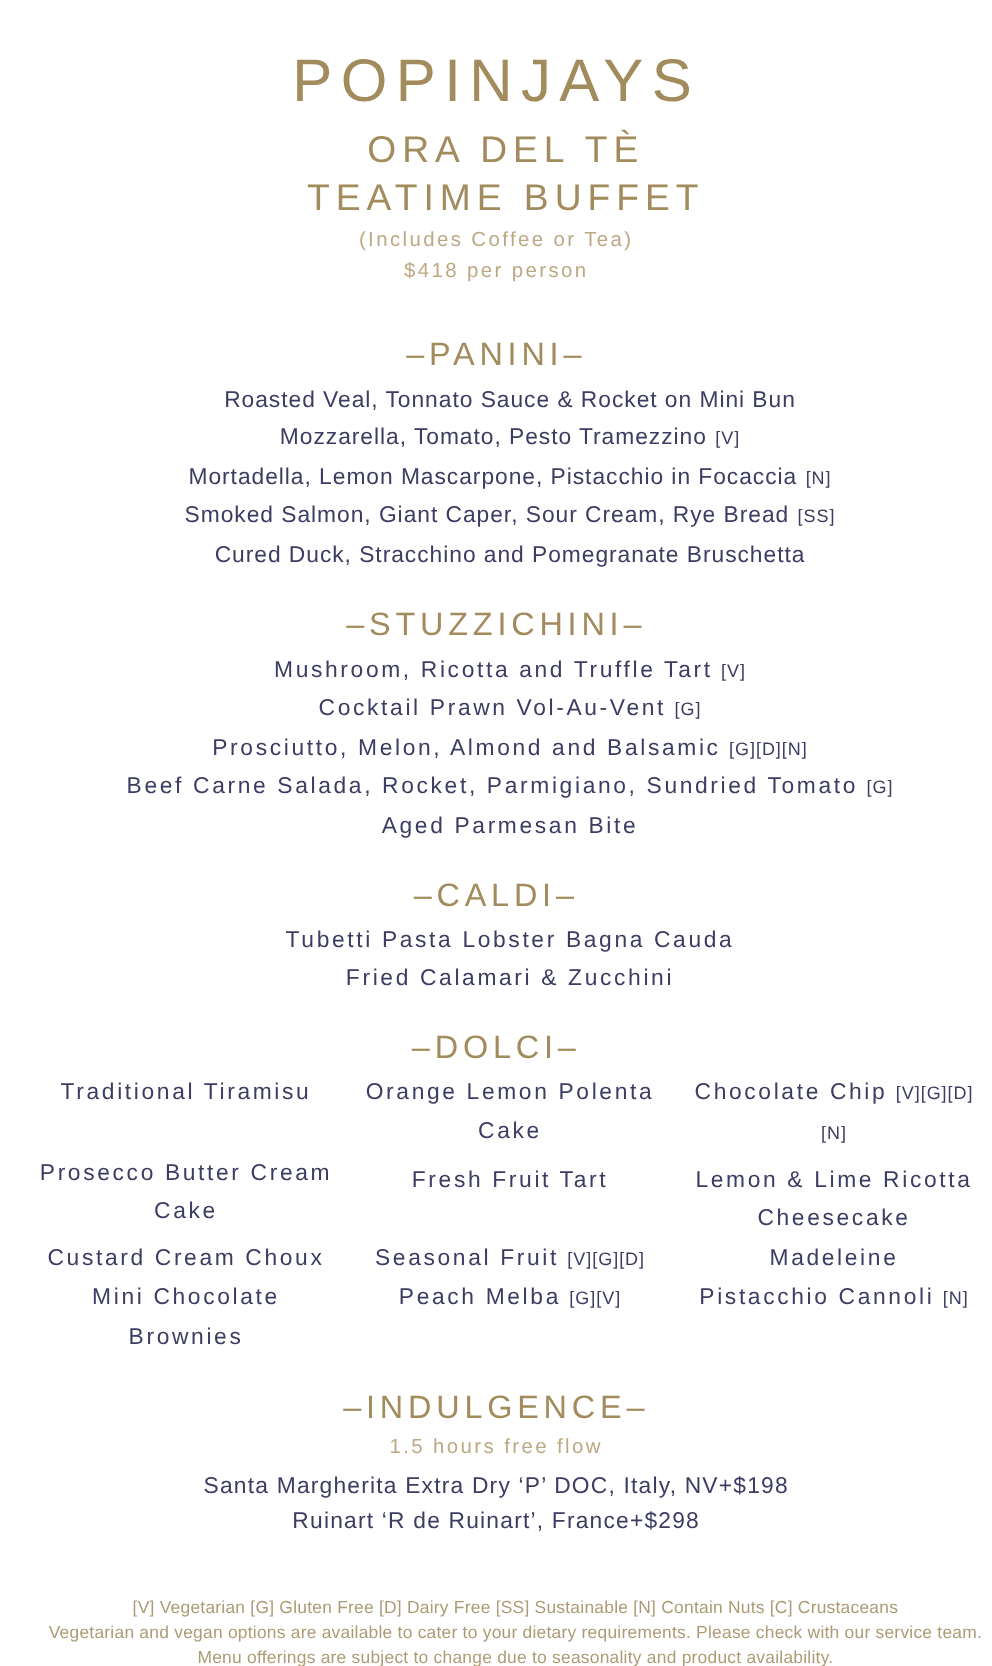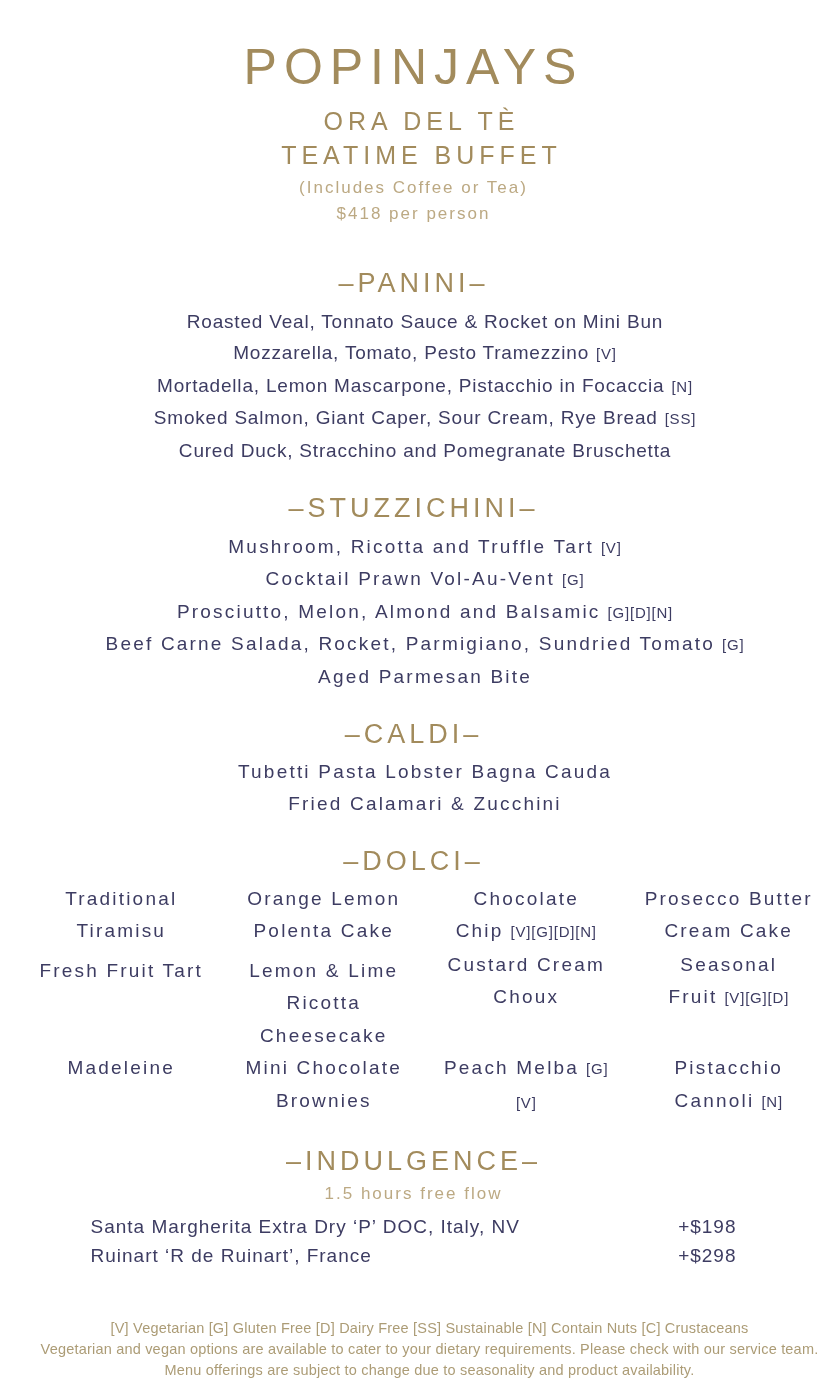--- a/index.html
+++ b/index.html
@@ -30,21 +30,21 @@
   
   .brand-title{
     color:var(--gold);
     font-size:50px;
     font-weight:400;
     letter-spacing:7px;
     line-height:1;
   }
   .subtitle{
     color:var(--gold);
-    font-size:25px;
+    font-size:31px;
     font-weight:400;
     letter-spacing:5px;
     line-height:1;
     margin-left:16px;
   }
   .subtitle.first{margin-top:17px;}
   .subtitle.second{margin-top:9px;}
   .header-note{
     color:var(--gold-light);
     font-size:17px;
@@ -81,42 +81,42 @@
   .tag{
     font-size:15px;
     letter-spacing:0.8px;
     margin-left:7px;
   }
   .tag:empty{display:none;}
   
   .dolci-grid{
     margin-top:7px;
     display:grid;
-    grid-template-columns:1fr 1fr 1fr 1fr;
+    grid-template-columns:1fr 1fr 1fr;
     width:810px;
     margin-left:auto;
     margin-right:auto;
   }
   .dolci-grid .line{line-height:32.5px;}
   .dolci-grid .gap{margin-top:6px;}
   
   .flow-note{
     color:var(--gold-light);
     font-size:17px;
     letter-spacing:2px;
     margin-top:8px;
     line-height:1.2;
   }
   .wine-list{
     width:646px;
     margin:8px auto 0 auto;
   }
   .wine-row{
     display:flex;
-    justify-content:space-between;
+    justify-content:center;
     align-items:baseline;
     font-size:19px;
     line-height:29px;
     color:var(--navy);
   }
   .wine-name{letter-spacing:1px;text-align:left;}
   .wine-price{letter-spacing:1px;text-align:right;}
   
   .footer{
     margin-top:48px;

